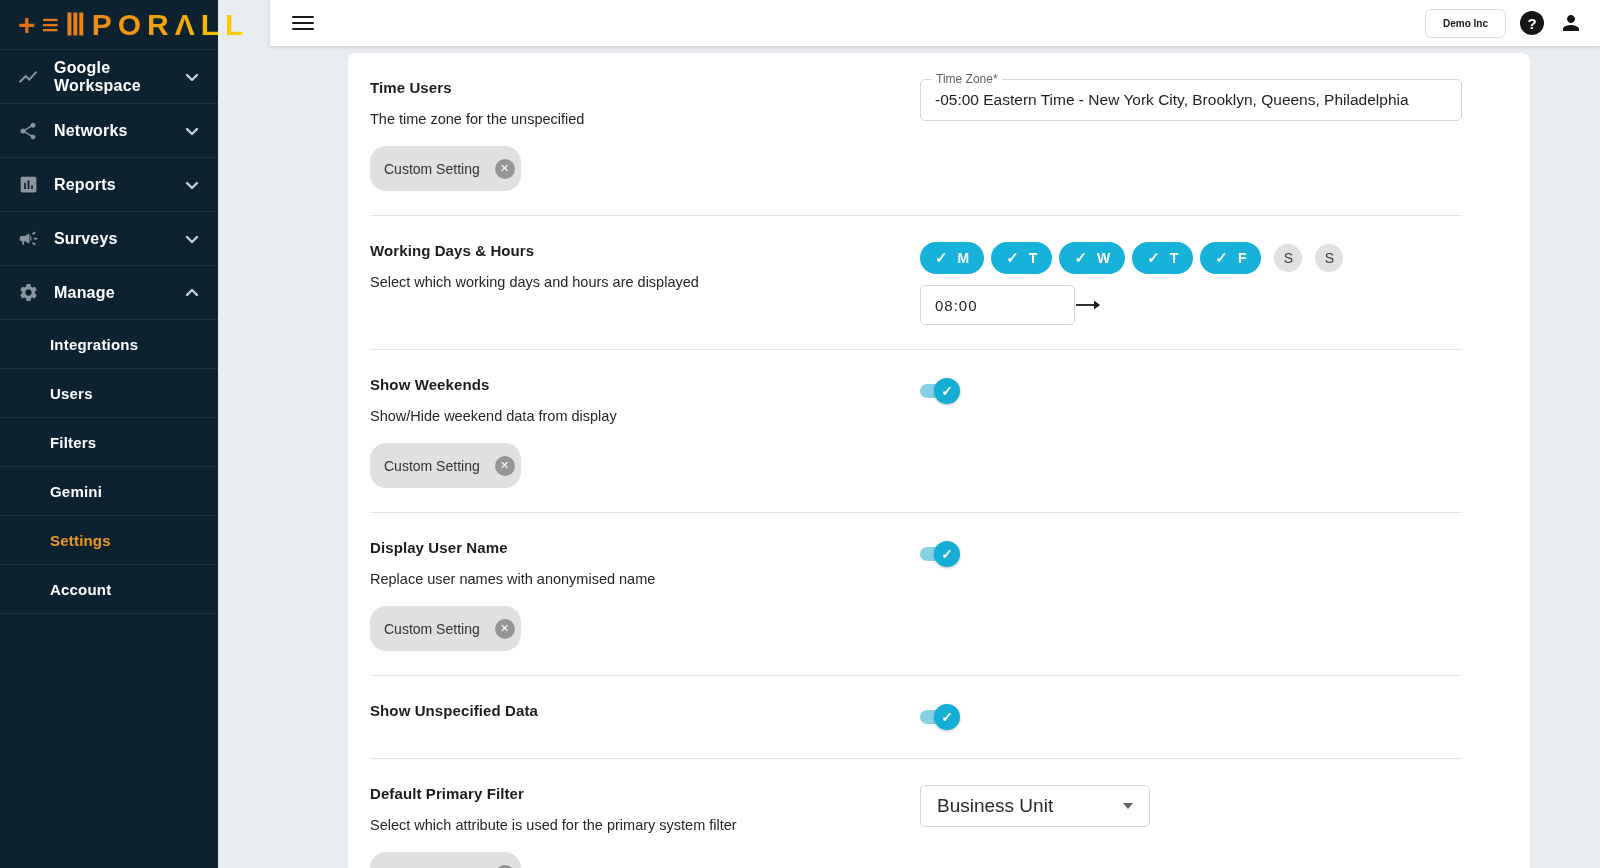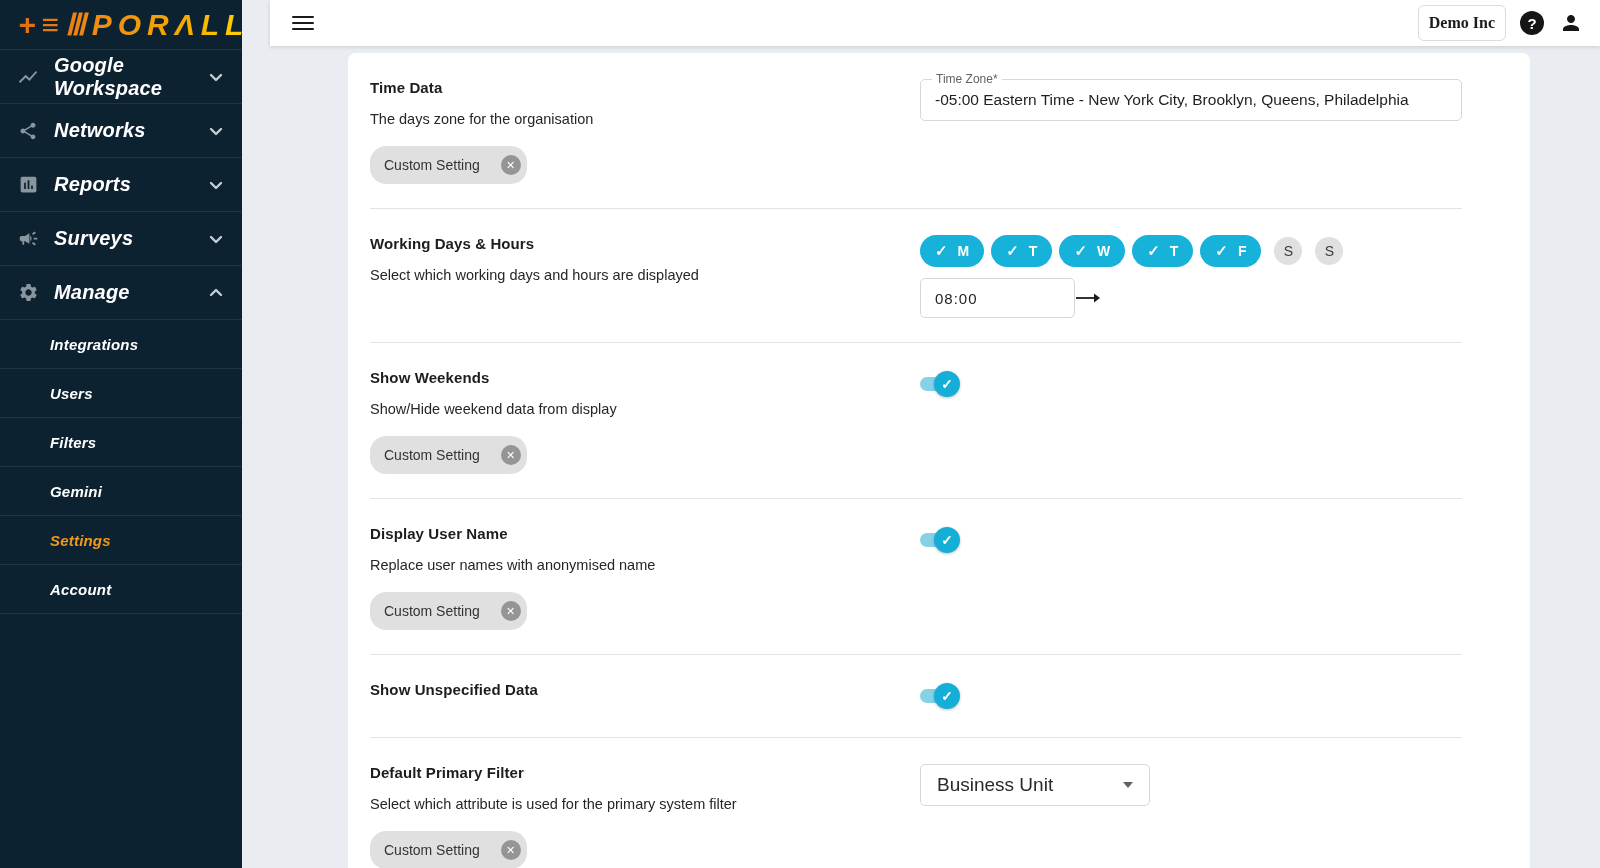--- a/index.html
+++ b/index.html
@@ -1,54 +1,54 @@
 <!DOCTYPE html>
 <html><head>
 <meta charset="utf-8">
 <style>
   * { margin:0; padding:0; box-sizing:border-box; }
   html,body { width:1600px; height:868px; overflow:hidden; font-family:"Liberation Sans", sans-serif; background:#e9edf2; }
 
   
-  .sidebar { position:fixed; left:0; top:0; width:242px; height:868px; background:#0d2231; z-index:30;font-style:italic; }
+  .sidebar { position:fixed; left:0; top:0; width:218px; height:868px; background:#0d2231; z-index:30; }
   .logo-block { height:50px; display:flex; align-items:center; padding-left:18px; border-bottom:1px solid rgba(255,255,255,0.08); }
   .logo-text { font-size:30px; font-weight:700; letter-spacing:6px; line-height:1;
     background:linear-gradient(90deg,#e06d10 0%, #f08c14 35%, #f5a800 70%, #ffd600 100%);
     -webkit-background-clip:text; background-clip:text; color:transparent; }
   .nav-item { height:54px; display:flex; align-items:center; padding:0 18px 0 16px; border-bottom:1px solid rgba(255,255,255,0.08); cursor:pointer; }
   .nav-item .ic { width:24px; height:24px; margin-right:14px; flex:0 0 24px; display:flex; align-items:center; justify-content:center; }
-  .nav-item .lbl { color:#ffffff; font-size:20px; font-weight:700; letter-spacing:.2px; flex:1; }
+  .nav-item .lbl { color:#ffffff; font-size:16px; font-weight:700; letter-spacing:.2px; flex:1; }
   .nav-item .chev { width:16px; height:16px; }
   .sub-item { height:49px; display:flex; align-items:center; padding-left:50px; border-bottom:1px solid rgba(255,255,255,0.08); cursor:pointer; }
   .sub-item .lbl { color:#ffffff; font-size:15px; font-weight:700; letter-spacing:.2px; }
   .sub-item.active .lbl { color:#f0981d; }
   svg.gray-ic { fill:#8a959e; stroke:none; }
   svg.chev-ic { stroke:#c6cdd3; stroke-width:2.4; fill:none; stroke-linecap:round; stroke-linejoin:round; }
 
   
   .header { position:fixed; left:270px; top:0; width:1330px; height:46px; background:#ffffff; z-index:20;
     display:flex; align-items:center; box-shadow:0 1px 4px rgba(0,0,0,0.14); }
   .hamburger { margin-left:22px; width:22px; cursor:pointer; }
   .hamburger div { height:2px; background:#1b1b1b; margin:4px 0; border-radius:1px; }
   .header-right { margin-left:auto; display:flex; align-items:center; gap:14px; padding-right:16px; }
-  .org-btn { border:1px solid #dadce0; border-radius:6px; background:#fff; padding:8px 10px; font-size:16px; font-weight:700; color:#1b1b1b; cursor:pointer; font-family:Liberation Serif, serif; }
+  .org-btn { border:1px solid #dadce0; border-radius:6px; background:#fff; padding:8px 17px; font-size:10px; font-weight:700; color:#1b1b1b; cursor:pointer; font-family:Liberation Sans, sans-serif; }
   .help-btn { width:24px; height:24px; border-radius:50%; background:#161616; color:#ffffff; font-size:15px; font-weight:700; display:flex; align-items:center; justify-content:center; cursor:pointer; }
   .person-btn { width:26px; height:26px; cursor:pointer; display:flex; align-items:center; justify-content:center; }
 
   
   .content { position:fixed; left:270px; top:46px; width:1330px; height:822px; background:#e9edf2; padding:7px 70px 0 78px; }
   .card { background:#ffffff; width:100%; height:100%; border-radius:8px 8px 0 0; padding:0 68px 0 22px; }
 
   .row { display:flex; border-bottom:1px solid #e4e4e4; padding:26px 0 24px 0; }
   .row:last-child { border-bottom:none; }
   .row-left { flex:0 0 550px; }
   .row-right { flex:1; }
   .row-title { font-size:15px; font-weight:700; color:#1d1d1d; margin-bottom:15px; letter-spacing:.1px; }
   .row-desc { font-size:14.5px; color:#262626; margin-bottom:19px; }
-  .chip { display:inline-flex; align-items:center; gap:21px; background:#e0e0e0; border-radius:16px; height:38px; padding:0 6px 0 14px; cursor:pointer; }
+  .chip { display:inline-flex; align-items:center; gap:15px; background:#e0e0e0; border-radius:16px; height:45px; padding:0 6px 0 14px; cursor:pointer; }
   .chip-label { font-size:14px; color:#333333; }
   .chip-x { width:20px; height:20px; border-radius:50%; background:#959595; color:#ffffff; font-size:11px; display:flex; align-items:center; justify-content:center; }
 
   
   .field { position:relative; border:1px solid #d4d7dc; border-radius:5px; height:42px; display:flex; align-items:center; padding:12px 14px; background:#fff; cursor:text; }
   .field-label { position:absolute; top:-8px; left:11px; background:#ffffff; padding:0 4px; font-size:12px; color:#5f6368; }
   .field-value { font-size:15.5px; color:#1f1f1f; white-space:nowrap; border:none; outline:none; width:100%; font-family:inherit; background:transparent; }
 
   
   .days { display:flex; align-items:center; margin-bottom:11px; }
@@ -184,22 +184,22 @@
         </svg>
     </div>
   </div>
 </div>
 
 <div class="content">
   <div class="card">
 
     <div class="row">
       <div class="row-left">
-        <div class="row-title">Time Data</div>
-        <div class="row-desc">The days zone for the organisation</div>
+        <div class="row-title">Time Users</div>
+        <div class="row-desc">The time zone for the unspecified</div>
         <div class="chip">
           <span class="chip-label">Custom Setting</span>
           <span class="chip-x">✕</span>
         </div>
       </div>
       <div class="row-right">
         <div class="field">
           <span class="field-label">Time Zone*</span>
           <span class="field-value">-05:00 Eastern Time - New York City, Brooklyn, Queens, Philadelphia</span>
         </div>

